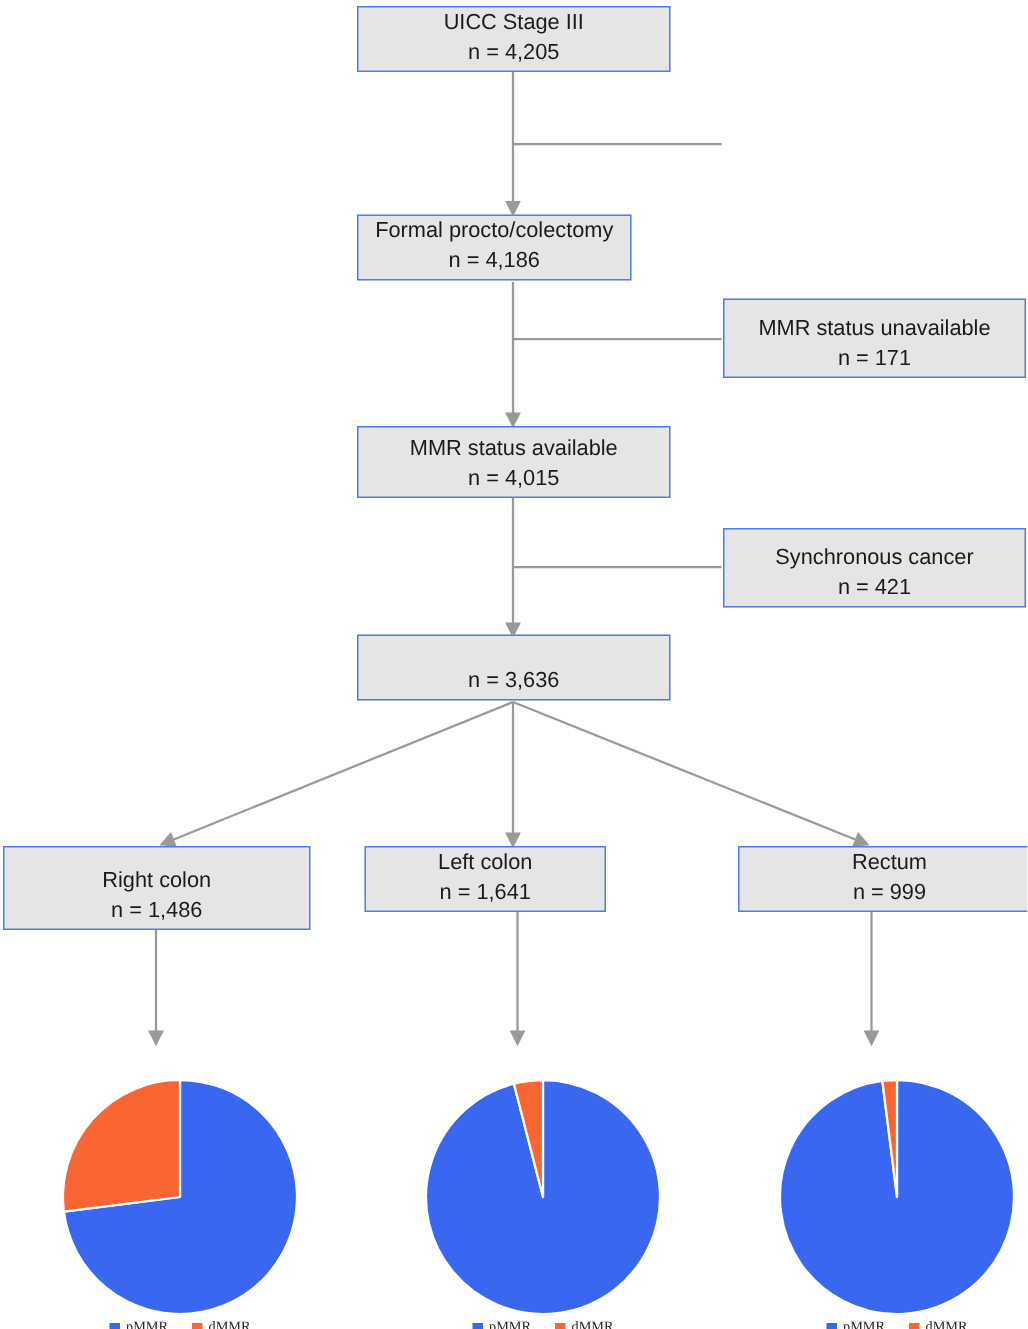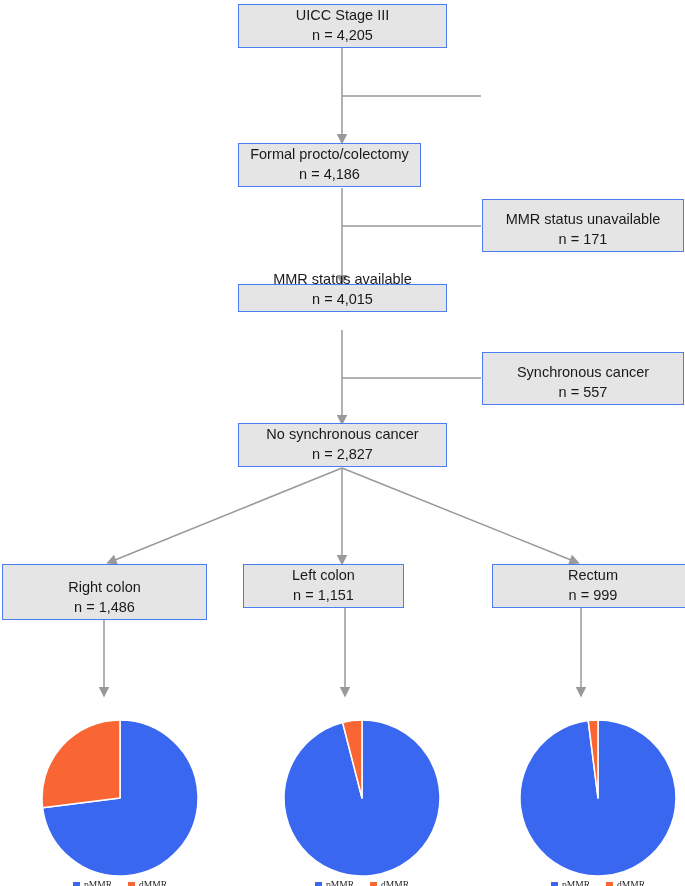--- a/index.html
+++ b/index.html
@@ -51,49 +51,48 @@
   <div class="fbox" style="left:238px;top:4px;width:209px;height:44px">
     <div>UICC Stage III</div>
     <div>n = 4,205</div>
   </div>
 
   <div class="fbox" style="left:238px;top:143px;width:183px;height:44px">
     <div>Formal procto/colectomy</div>
     <div>n = 4,186</div>
   </div>
 
-  <div class="fbox" style="left:238px;top:284px;width:209px;height:28px">
+  <div class="fbox" style="left:238px;top:284px;width:209px;height:48px">
     <div>MMR status available</div>
     <div>n = 4,015</div>
   </div>
 
   <div class="fbox" style="left:238px;top:423px;width:209px;height:44px">
-    <div>No synchronous cancer</div>
-    <div>n = 2,827</div>
+    <div>n = 3,636</div>
   </div>
 
 
   <div class="fbox" style="left:482px;top:199px;width:202px;height:53px">
     <div>MMR status unavailable</div>
     <div>n = 171</div>
   </div>
 
   <div class="fbox" style="left:482px;top:352px;width:202px;height:53px">
     <div>Synchronous cancer</div>
-    <div>n = 557</div>
+    <div>n = 421</div>
   </div>
 
   <div class="fbox" style="left:2px;top:564px;width:205px;height:56px">
     <div>Right colon</div>
     <div>n = 1,486</div>
   </div>
 
   <div class="fbox" style="left:243px;top:564px;width:161px;height:44px">
     <div>Left colon</div>
-    <div>n = 1,151</div>
+    <div>n = 1,641</div>
   </div>
 
   <div class="fbox" style="left:492px;top:564px;width:202px;height:44px">
     <div>Rectum</div>
     <div>n = 999</div>
   </div>
 
   <figure class="pie-fig" style="left:24px;top:702px">
     <svg class="pie-svg" viewBox="0 0 160 160" xmlns="http://www.w3.org/2000/svg">
         <path d="M80,80 L80,2 A78,78 0 1 1 2.6150532974707374,89.77599221801576 Z" fill="#3a67f0" stroke="#ffffff" stroke-width="1.5" stroke-linejoin="round"></path>

